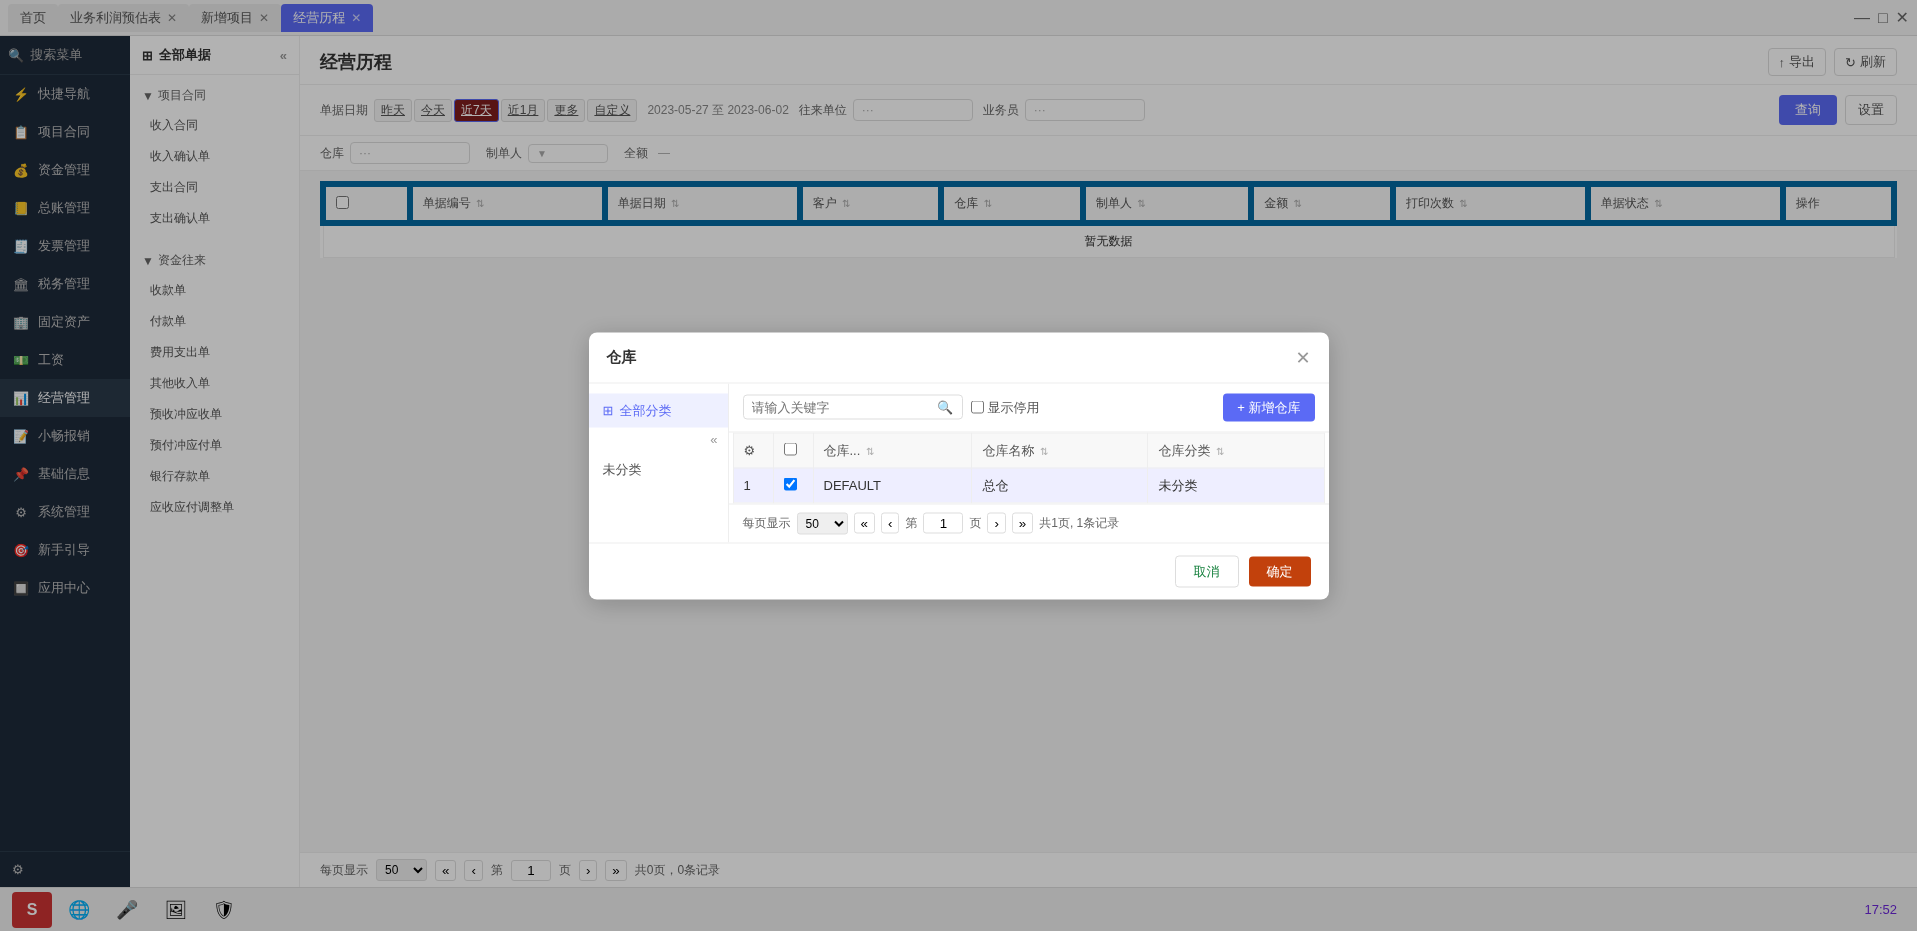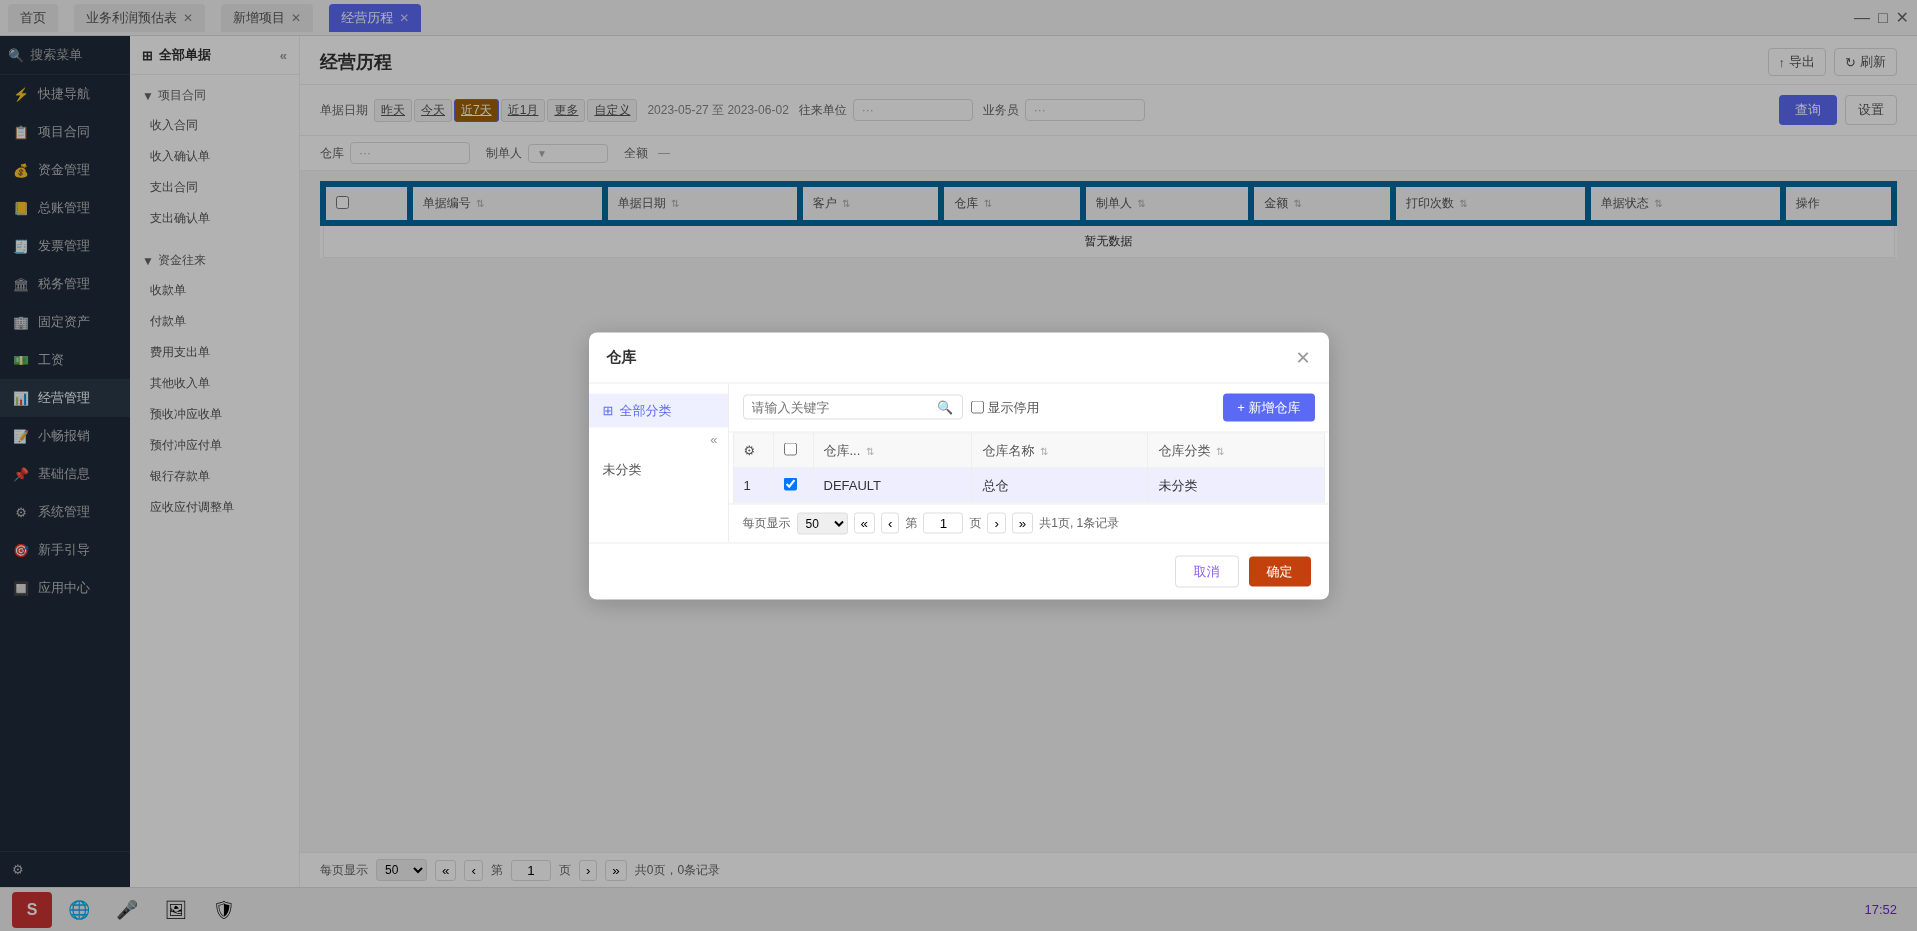--- a/index.html
+++ b/index.html
@@ -1,19 +1,19 @@
 <!DOCTYPE html>
 <html><head>
   <meta charset="utf-8">
   <style>
     * { box-sizing: border-box; margin: 0; padding: 0; }
     body { font-family: "Microsoft YaHei", "PingFang SC", sans-serif; font-size: 13px; background: #f0f0f0; overflow: hidden; width: 1917px; height: 931px; display: flex; flex-direction: column; }
 
     
-    .top-tabs { display: flex; align-items: center; background: #f5f5f5; border-bottom: 1px solid #ddd; height: 36px; padding: 0 8px; gap: 16px; }
+    .top-tabs { display: flex; align-items: center; background: #f5f5f5; border-bottom: 1px solid #ddd; height: 36px; padding: 0 8px; gap: 0; }
     .tab-item { display: flex; align-items: center; padding: 0 12px; height: 28px; border-radius: 4px 4px 0 0; font-size: 13px; cursor: pointer; color: #555; background: #e8e8e8; gap: 6px; }
     .tab-item.active { background: #5b6af5; color: #fff; }
     .tab-item .tab-close { font-size: 12px; color: inherit; opacity: 0.7; }
     .top-right-controls { margin-left: auto; display: flex; align-items: center; gap: 8px; color: #666; font-size: 16px; }
 
     
     .main-layout { display: flex; flex: 1; overflow: hidden; }
 
     
     .sidebar { width: 130px; background: #1e2a3a; display: flex; flex-direction: column; color: #ccc; }
@@ -38,21 +38,21 @@
     .content-title { font-size: 18px; font-weight: bold; color: #333; }
     .content-header-actions { display: flex; gap: 8px; }
     .btn-export { display: flex; align-items: center; gap: 4px; padding: 4px 10px; border: 1px solid #ddd; border-radius: 4px; background: #fff; cursor: pointer; color: #555; font-size: 13px; }
     .btn-refresh { display: flex; align-items: center; gap: 4px; padding: 4px 10px; border: 1px solid #ddd; border-radius: 4px; background: #fff; cursor: pointer; color: #555; font-size: 13px; }
 
     .filter-bar { padding: 10px 20px; background: #fff; border-bottom: 1px solid #eee; display: flex; flex-wrap: wrap; gap: 10px; align-items: center; }
     .filter-item { display: flex; align-items: center; gap: 6px; font-size: 12px; color: #555; }
     .filter-label { color: #666; white-space: nowrap; }
     .filter-date-btns { display: flex; gap: 2px; }
     .filter-date-btn { padding: 2px 6px; border-radius: 3px; border: 1px solid #ddd; background: #f5f5f5; cursor: pointer; font-size: 12px; color: #555; text-decoration: underline; }
-    .filter-date-btn.active { background: #a16207; color: #fff; border-color: #5b6af5; }
+    .filter-date-btn.active { background: #7f1d1d; color: #fff; border-color: #5b6af5; }
     .filter-date-range { font-size: 12px; color: #888; margin-left: 4px; }
     .filter-select { display: flex; align-items: center; gap: 4px; border: 1px solid #ddd; border-radius: 4px; padding: 3px 8px; min-width: 120px; cursor: pointer; background: #fff; font-size: 12px; }
     .filter-dots { color: #aaa; }
     .btn-query { padding: 5px 16px; background: #5b6af5; color: #fff; border: none; border-radius: 4px; cursor: pointer; font-size: 13px; }
     .btn-setting { padding: 5px 12px; background: #fff; color: #555; border: 1px solid #ddd; border-radius: 4px; cursor: pointer; font-size: 13px; }
 
     .filter-bar2 { padding: 6px 20px; background: #fff; border-bottom: 1px solid #eee; display: flex; gap: 16px; align-items: center; }
 
     .table-area { flex: 1; overflow: auto; background: #f5f5f5; padding: 10px 20px; }
     .data-table { width: 100%; border-collapse: collapse; background: #fff; font-size: 12px; }
@@ -83,21 +83,21 @@
     .modal-checkbox-label { display: flex; align-items: center; gap: 4px; font-size: 13px; color: #555; cursor: pointer; }
     .btn-add { padding: 5px 14px; background: #5b6af5; color: #fff; border: none; border-radius: 4px; cursor: pointer; font-size: 13px; margin-left: auto; }
     .modal-table { width: 100%; border-collapse: collapse; font-size: 13px; }
     .modal-table th { background: #f8f8f8; border: 1px solid #eee; padding: 8px 10px; color: #555; font-weight: normal; text-align: left; }
     .modal-table td { border: 1px solid #eee; padding: 8px 10px; color: #333; }
     .modal-table tr.selected { background: #eef; }
     .modal-table-area { flex: 1; overflow: auto; padding: 0 4px; }
     .modal-footer-bar { display: flex; align-items: center; padding: 8px 14px; border-top: 1px solid #eee; font-size: 12px; color: #666; gap: 6px; }
     .modal-footer-bar .page-select { border: 1px solid #ddd; border-radius: 3px; padding: 2px 4px; font-size: 12px; }
     .modal-actions { display: flex; align-items: center; justify-content: flex-end; gap: 10px; padding: 12px 18px; border-top: 1px solid #eee; }
-    .btn-cancel { padding: 6px 18px; background: #fff; color: #8b5cf6; border: 1px solid #ddd; border-radius: 4px; cursor: pointer; font-size: 13px; text-align: right; }
+    .btn-cancel { padding: 6px 18px; background: #fff; color: #15803d; border: 1px solid #ddd; border-radius: 4px; cursor: pointer; font-size: 13px; text-align: right; }
     .btn-confirm { padding: 6px 18px; background: #c2410c; color: #fff; border: none; border-radius: 4px; cursor: pointer; font-size: 13px; }
 
     .taskbar { height: 44px; background: #f0f0f0; border-top: 1px solid #ddd; display: flex; align-items: center; padding: 0 12px; gap: 8px; }
     .taskbar-app { width: 40px; height: 36px; display: flex; align-items: center; justify-content: center; cursor: pointer; border-radius: 4px; }
     .taskbar-time { margin-left: auto; font-size: 13px; color: #6d28d9; padding-right: 8px; }
     .taskbar-icons { display: flex; align-items: center; gap: 4px; margin-right: 8px; }
 
     .sort-icon { font-size: 10px; color: #aaa; margin-left: 2px; }
 
     .no-data { text-align: center; color: #aaa; padding: 30px; }

